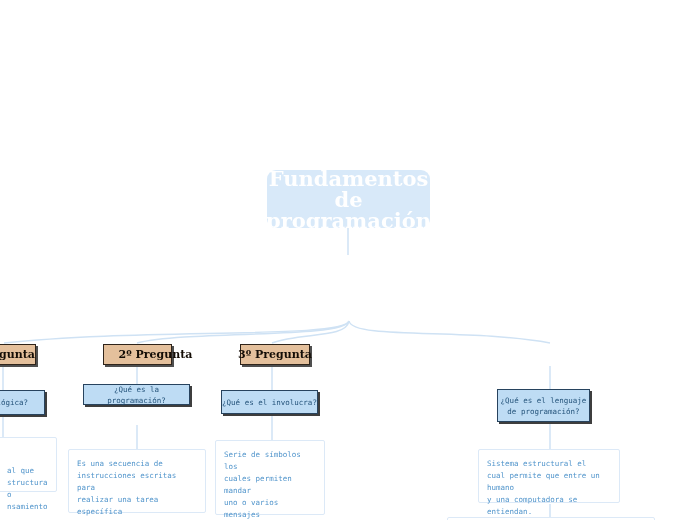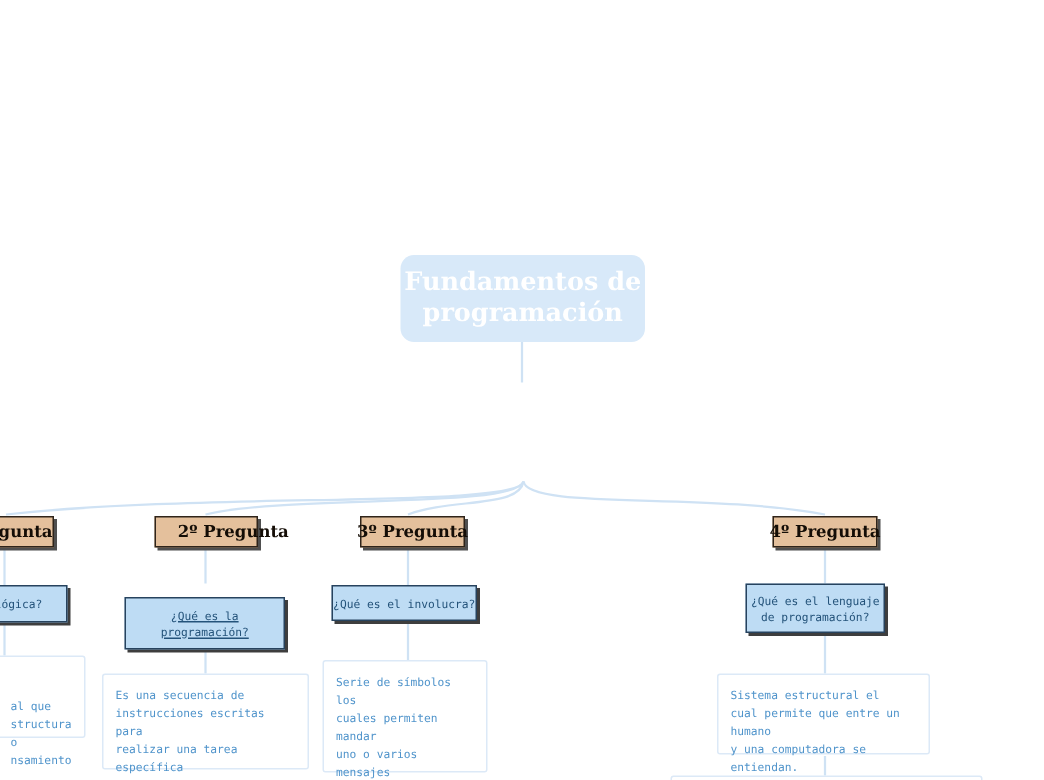--- a/index.html
+++ b/index.html
@@ -12,21 +12,21 @@
   }
   #wires{position:absolute;left:0;top:0;width:696px;height:520px;pointer-events:none;}
   .node{position:absolute;box-sizing:border-box;}
 
   .title-box{
     left:267px;top:170px;width:163px;height:58px;
     background:var(--title-bg);
     border-radius:9px;
     display:flex;align-items:center;justify-content:center;
     font-family:"DejaVu Serif", serif;
-    font-weight:bold;font-size:17px;line-height:21px;
+    font-weight:bold;font-size:21px;line-height:21px;
     color:var(--title-text);
     text-align:center;white-space:pre-line;
   }
   .desc-box{
     left:248px;top:255px;width:207px;height:66px;
     background:var(--desc-bg);
     border-radius:3px;
     display:flex;align-items:center;justify-content:center;
     font-size:7.5px;line-height:12px;
     color:var(--desc-text);
@@ -95,37 +95,36 @@
 
   <div class="node pregunta" style="left:-40px;top:344px;width:76px;">1º Pregunta</div>
   <div class="node question" style="left:-70px;top:390px;width:115px;height:25px;">¿Qué es la lógica?</div>
   <div class="node answer clipped" style="left:-100px;top:437px;width:157px;height:55px;">
     <span class="frag">al que
 structura o
 nsamiento</span>
   </div>
 
   <div class="node pregunta" style="left:103px;top:344px;width:69px;padding-left:36px;">2º Pregunta</div>
-  <div class="node question" style="left:83px;top:398px;width:107px;height:35px;text-decoration:underline;">¿Qué es la
+  <div class="node question" style="left:83px;top:384px;width:107px;height:21px;">¿Qué es la
 programación?</div>
   <div class="node answer" style="left:68px;top:449px;width:138px;height:64px;">Es una secuencia de
 instrucciones escritas para
 realizar una tarea específica
 en una computadora.</div>
 
   <div class="node pregunta" style="left:240px;top:344px;width:70px;">3º Pregunta</div>
   <div class="node question" style="left:221px;top:390px;width:97px;height:24px;">¿Qué es el involucra?</div>
   <div class="node answer" style="left:215px;top:440px;width:110px;height:75px;">Serie de símbolos los
 cuales permiten mandar
 uno o varios mensajes
 entre dos o más
 entidades. Es una manera
 de comunicación.</div>
 
-  <div class="node pregunta" style="left:515px;top:344px;width:70px;">4º Pregunta</div>
   <div class="node question" style="left:497px;top:389px;width:93px;height:33px;">¿Qué es el lenguaje
 de programación?</div>
   <div class="node answer" style="left:478px;top:449px;width:142px;height:54px;">Sistema estructural el
 cual permite que entre un humano
 y una computadora se entiendan.
 Se diferencian dos:</div>
 
   <div class="node answer" style="left:447px;top:517px;width:208px;height:40px;"></div>
 
 </div>

